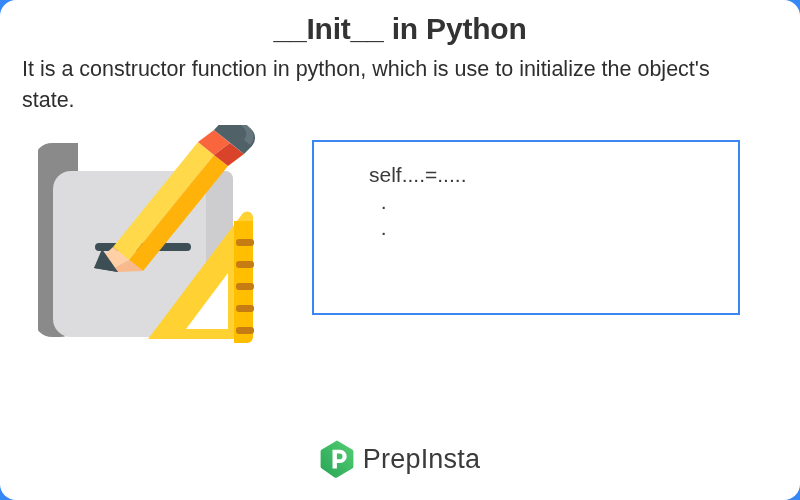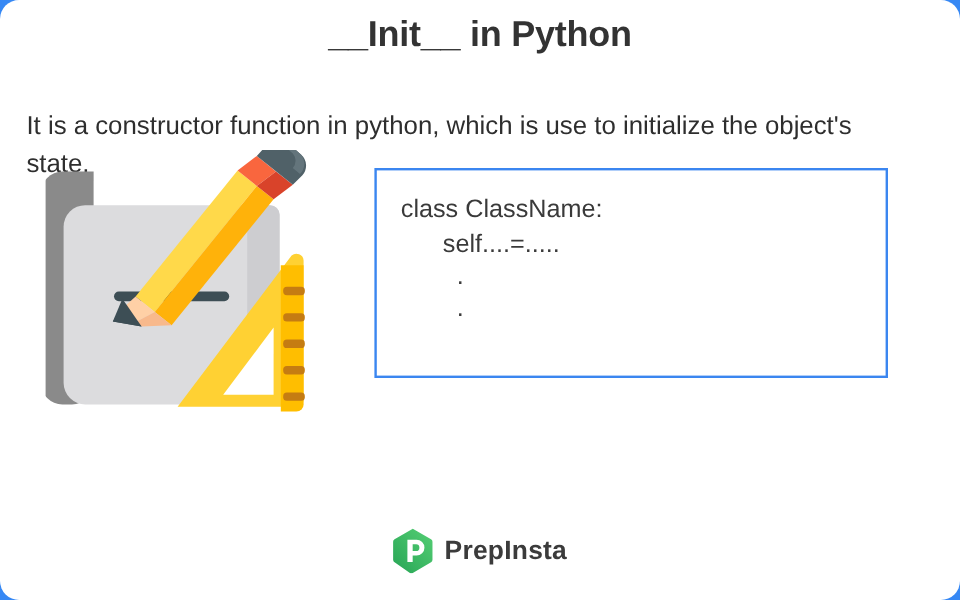--- a/index.html
+++ b/index.html
@@ -48,21 +48,20 @@
   
   .body-text {
     position: absolute;
     top: 54px;
     left: 22px;
     width: 745px;
     font-size: 21.5px;
     line-height: 31px;
     color: #2e2e2e;
     font-family: "Liberation Sans", sans-serif;
-    margin-top: 36px;
   }
 
   
   .illustration {
     position: absolute;
     left: 38px;
     top: 125px;
     width: 230px;
     height: 220px;
   }
@@ -101,22 +100,22 @@
     align-items: center;
     justify-content: center;
     gap: 9px;
   }
   .logo-mark {
     width: 34px;
     height: 38px;
     display: block;
   }
   .logo-text {
-    font-size: 22px;
-    font-weight: bold;
+    font-size: 27px;
+    font-weight: normal;
     color: #3b3b3b;
     letter-spacing: 0.2px;
     font-family: "Liberation Sans", sans-serif;
     text-align: center;
   }
 </style>
 </head>
 <body>
 
 <div class="slide">
@@ -163,21 +162,20 @@
 
         <rect x="198" y="114" width="18" height="7" rx="3" fill="#c57c12"></rect>
         <rect x="198" y="136" width="18" height="7" rx="3" fill="#c57c12"></rect>
         <rect x="198" y="158" width="18" height="7" rx="3" fill="#c57c12"></rect>
         <rect x="198" y="180" width="18" height="7" rx="3" fill="#c57c12"></rect>
         <rect x="198" y="202" width="18" height="7" rx="3" fill="#c57c12"></rect>
       </svg>
     </div>
 
     <div class="code-box">
-      <div class="code-line">class ClassName:</div>
       <div class="code-line">      self....=.....</div>
       <div class="code-line dot">        .</div>
       <div class="code-line dot">        .</div>
     </div>
 
     <div class="logo">
       <span class="logo-mark-wrap">
         <svg class="logo-mark" viewBox="0 0 34 38" xmlns="http://www.w3.org/2000/svg">
           <defs>
             <linearGradient id="hexg" x1="1" y1="0" x2="0" y2="1">

